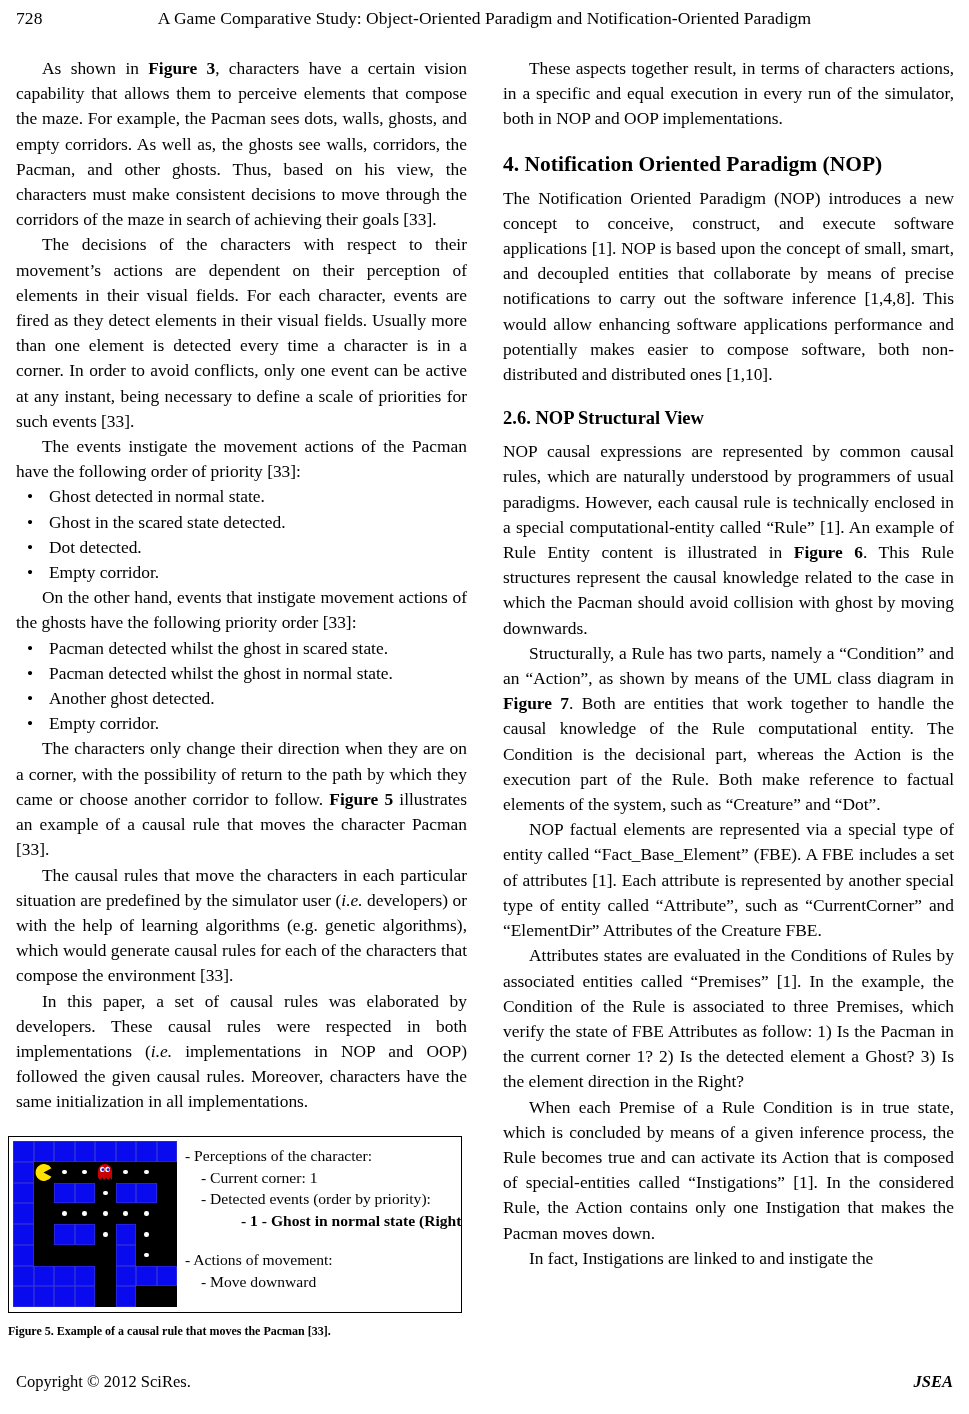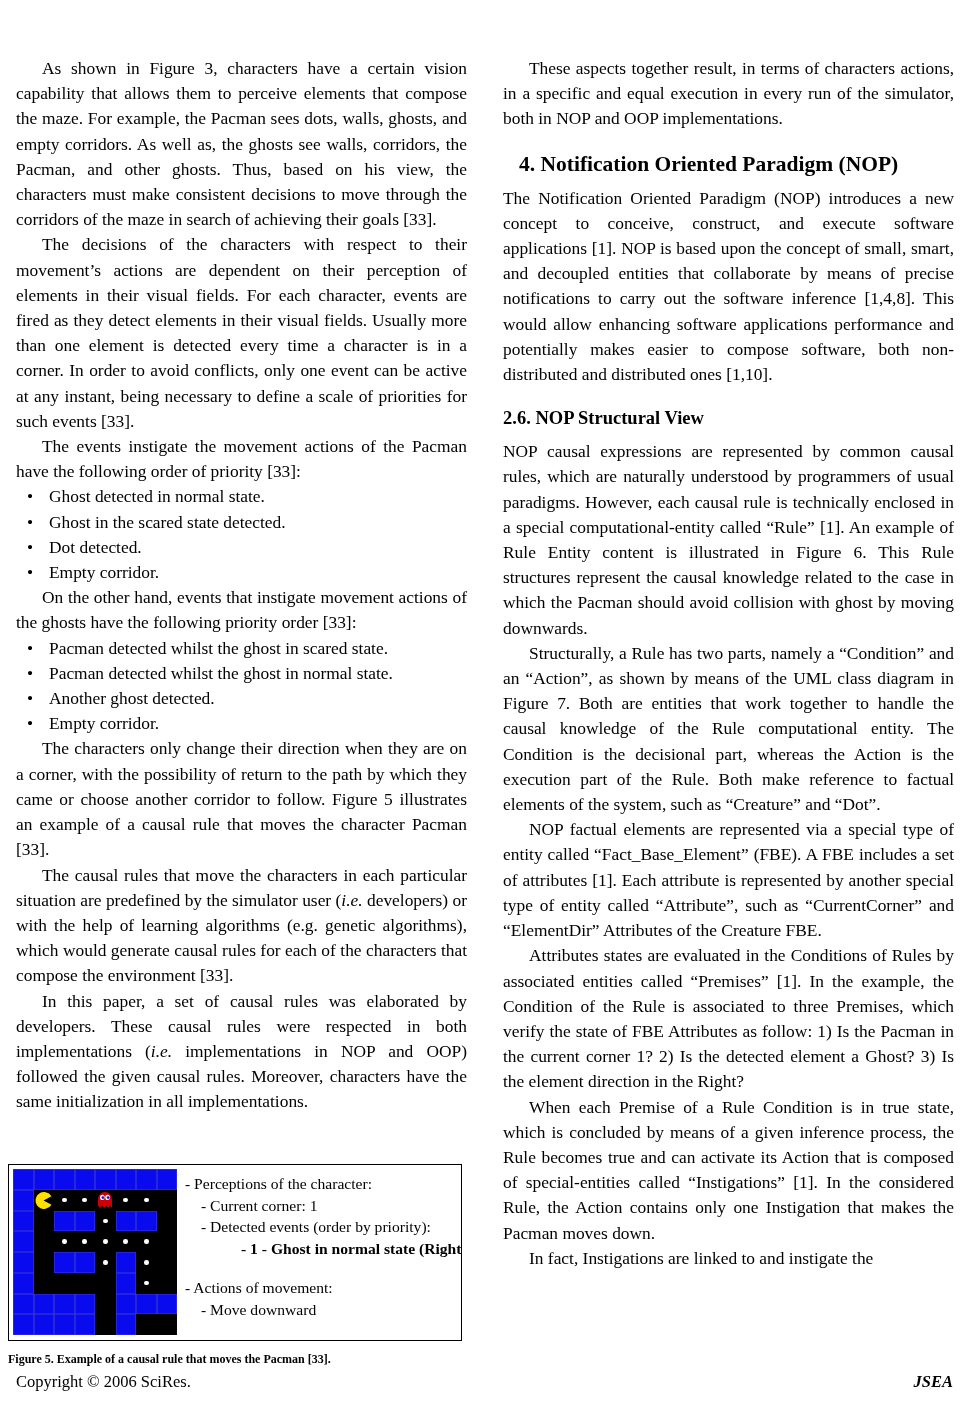--- a/index.html
+++ b/index.html
@@ -75,54 +75,53 @@
     position: relative;
     text-align: left;
   }
   ul.bullets li .bullet-dot {
     position: absolute;
     left: 11px;
     top: 0;
   }
 
   h2.sec {
-    margin: 19px 0 9px 16px;
+    margin: 19px 0 9px 0;
     font-size: 21.5px;
     font-weight: bold;
     line-height: 26px;
     font-family: "Liberation Serif", "DejaVu Serif", serif;
     text-align: left;
   }
   h3.subsec {
     margin: 19px 0 9px 0;
     font-size: 18.5px;
     font-weight: bold;
     line-height: 24px;
     text-align: left;
   }
 
-  b, .b { font-weight: normal; }
+  b, .b { font-weight: bold; }
   i, .i { font-style: italic; }
 
   
   .figure-wrap {
     position: absolute;
     left: 8px;
     top: 1136px;
     width: 454px;
   }
   .figure-box {
     box-sizing: border-box;
     width: 454px;
     height: 177px;
     border: 1.6px solid #000;
     background: #ffffff;
     position: relative;
     overflow: hidden;
-    margin-top: 28px;
   }
   .maze {
     position: absolute;
     left: 4px;
     top: 4px;
     width: 164px;
     height: 166px;
     background: #000000;
     display: grid;
     grid-template-columns: repeat(8, 1fr);
@@ -196,20 +195,24 @@
     font-size: 16.5px;
     font-weight: bold;
     font-style: italic;
   }
 </style>
 </head>
 <body>
 
 <div class="page">
 
+  <div class="runhead">
+    <span class="folio">728</span>
+    <span class="title">A Game Comparative Study: Object-Oriented Paradigm and Notification-Oriented Paradigm</span>
+  </div>
 
   <div class="col col-left">
 
     <p class="para"><span>As shown in </span><b>Figure 3</b><span>, characters have a certain vision capability that allows them to perceive elements that compose the maze. For example, the Pacman sees dots, walls, ghosts, and empty corridors. As well as, the ghosts see walls, corridors, the Pacman, and other ghosts. Thus, based on his view, the characters must make consistent decisions to move through the corridors of the maze in search of achieving their goals [33].</span></p>
 
     <p class="para">The decisions of the characters with respect to their movement’s actions are dependent on their perception of elements in their visual fields. For each character, events are fired as they detect elements in their visual fields. Usually more than one element is detected every time a character is in a corner. In order to avoid conflicts, only one event can be active at any instant, being necessary to define a scale of priorities for such events [33].</p>
 
     <p class="para">The events instigate the movement actions of the Pacman have the following order of priority [33]:</p>
 
     <ul class="bullets">
@@ -384,17 +387,17 @@
         <div class="ind1">- Move downward</div>
       </div>
 
     </div>
 
     <div class="fig-caption"><span>Figure 5. Example of a causal rule that moves the Pacman</span>
       <span>[33].</span></div>
   </div>
 
   <div class="footer">
-    <span class="copyright">Copyright © 2006 SciRes.</span>
+    <span class="copyright">Copyright © 2012 SciRes.</span>
     <span class="journal">JSEA</span>
   </div>
 
 </div>
 
 </body></html>

